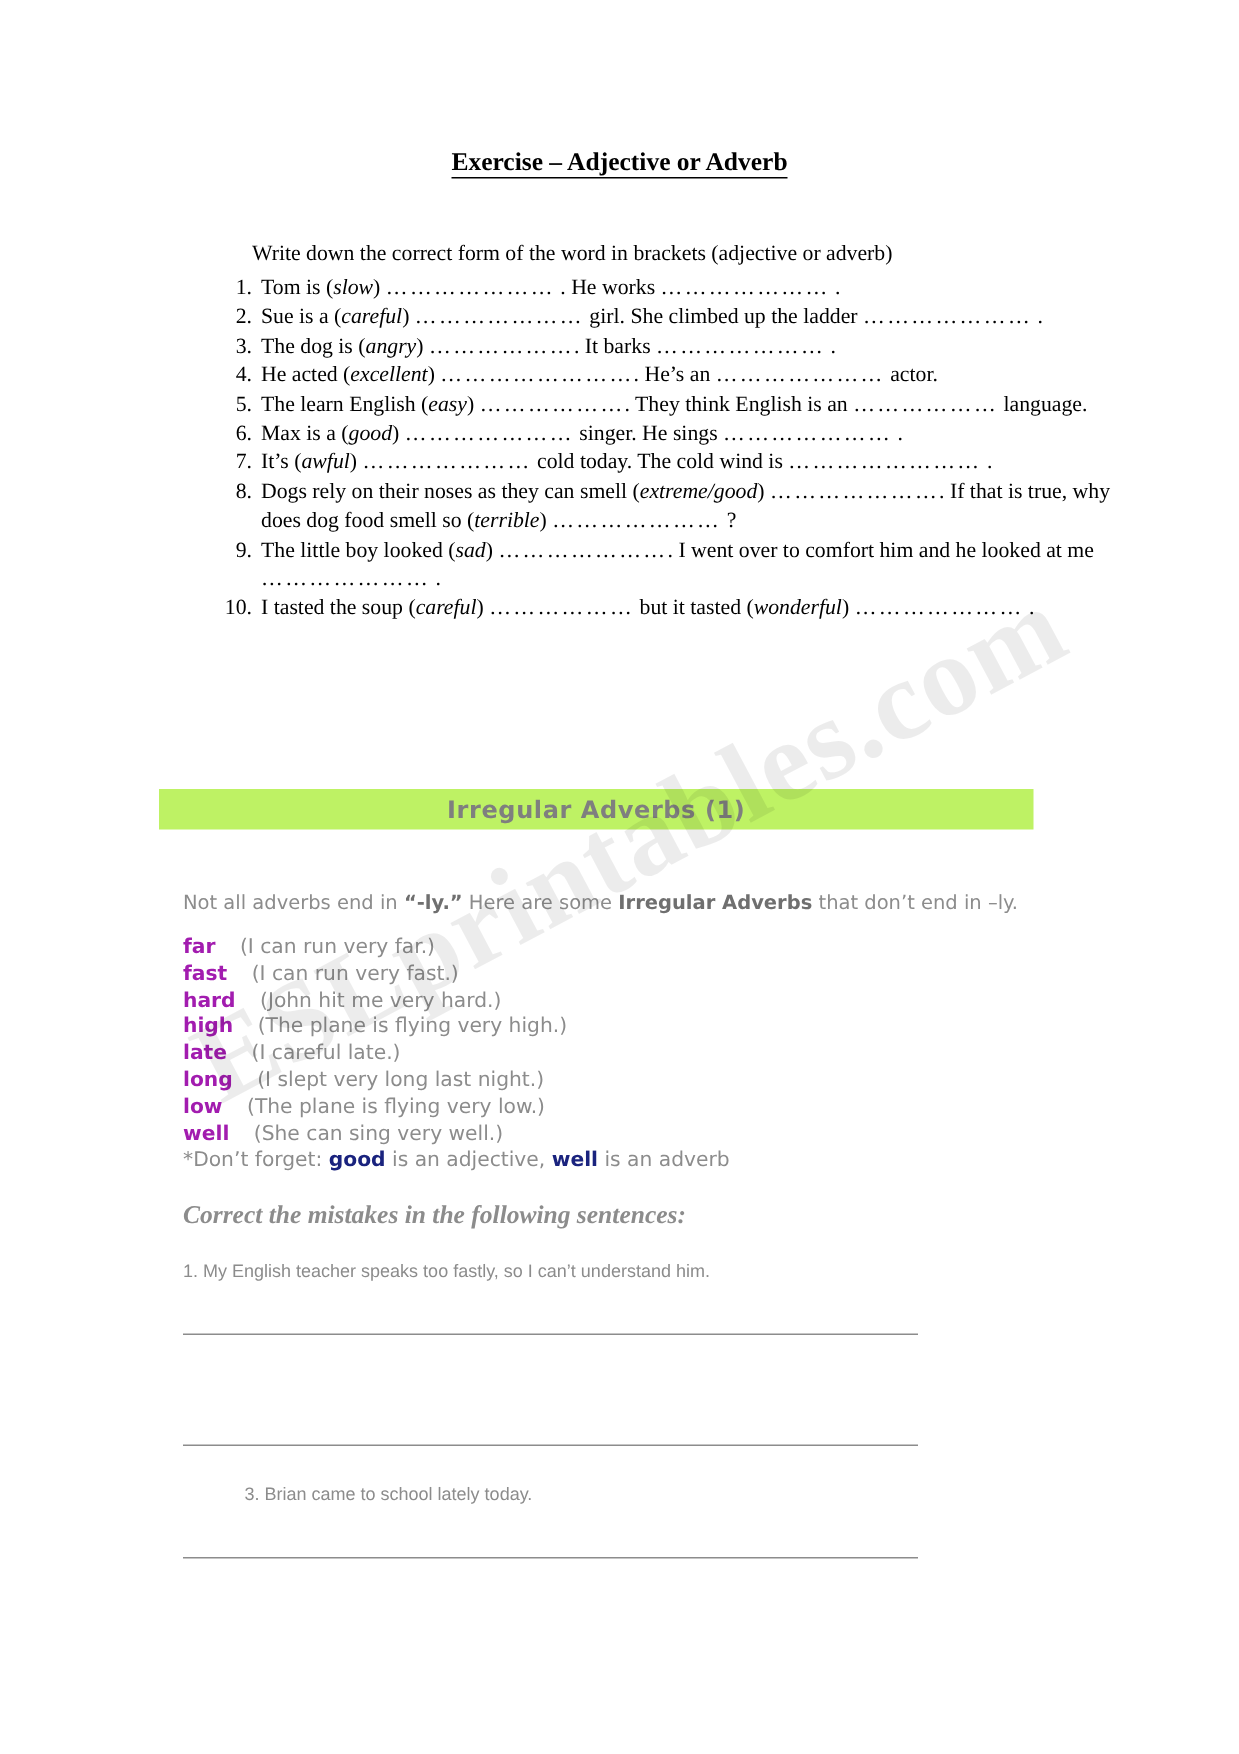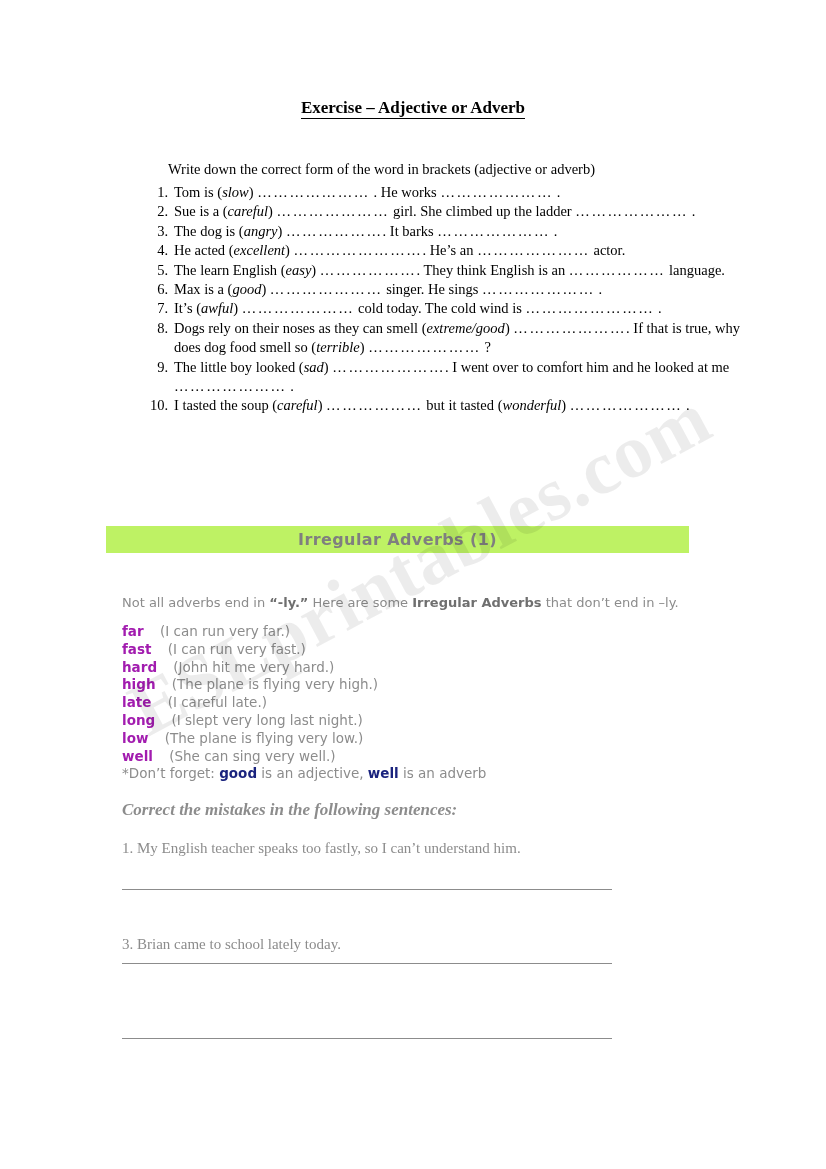--- a/index.html
+++ b/index.html
@@ -174,27 +174,27 @@
     font-size: 17px;
     font-style: italic;
     font-weight: bold;
     color: #8c8c8c;
   }
 
   .q {
     position: absolute;
     left: 122px;
     width: 620px;
-    font-family: Liberation Serif, serif;
-    font-size: 15px;
+    font-family: Liberation Sans, sans-serif;
+    font-size: 12px;
     color: #8c8c8c;
   }
   .q1 { top: 840px; }
   .q2 { top: 915px; }
-  .q3 { top: 936px; }
+  .q3 { top: 989px; margin-left: 41px; }
 
   .rule {
     position: absolute;
     left: 122px;
     width: 490px;
     border-top: 1px solid #8c8c8c;
     height: 0;
   }
   .r1 { top: 889px; }
   .r2 { top: 963px; }

